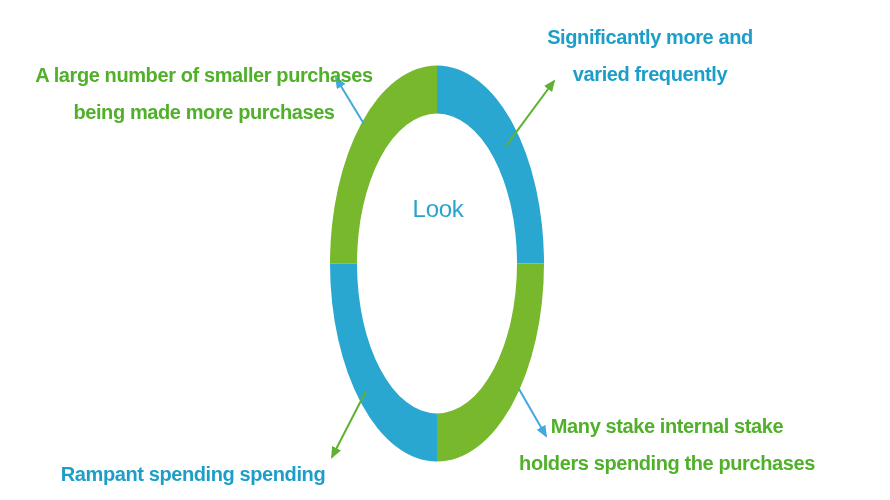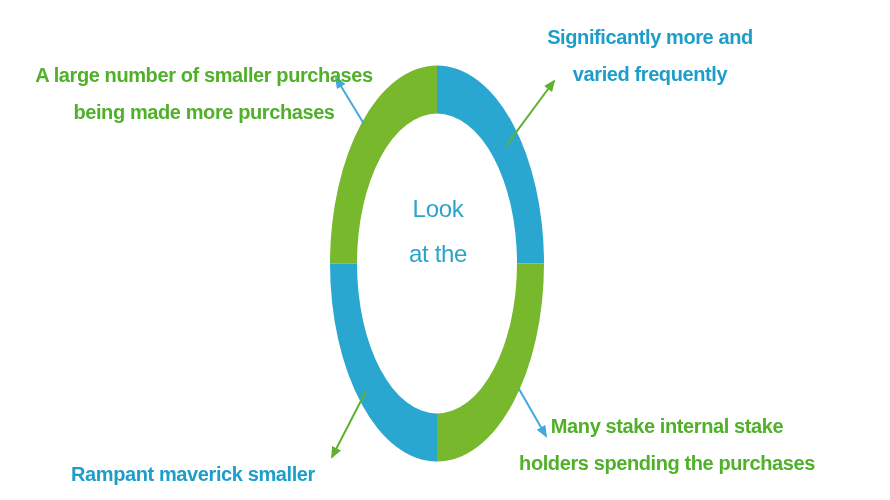--- a/index.html
+++ b/index.html
@@ -60,35 +60,34 @@
     <path d="M 437 461.5 A 107 198 0 0 1 330 263.5 L 357 263.5 A 80 150 0 0 0 437 413.5 Z" fill="#29a7d0"></path>
 
     <line x1="364" y1="124" x2="336" y2="78" stroke-width="2" marker-end="url(#mk-blue)" stroke="#41a9de"></line>
     <line x1="506" y1="146" x2="554" y2="81" stroke-width="2" marker-end="url(#mk-green)" stroke="#5fb231"></line>
     <line x1="366" y1="391" x2="332" y2="457" stroke-width="2" marker-end="url(#mk-green)" stroke="#5fb231"></line>
     <line x1="519" y1="389" x2="546" y2="436" stroke-width="2" marker-end="url(#mk-blue)" stroke="#41a9de"></line>
   </svg>
 
   <div class="center-title">
     <div>Look</div>
-    <div>at the</div>
   </div>
 
   <div class="label text-green lbl-tl">
     <div>A large number of smaller purchases</div>
     <div>being made more purchases</div>
   </div>
 
   <div class="label text-teal lbl-tr">
     <div>Significantly more and</div>
     <div>varied frequently</div>
   </div>
 
   <div class="label text-teal lbl-bl">
-    <div>Rampant maverick smaller</div>
+    <div>Rampant spending spending</div>
   </div>
 
   <div class="label text-green lbl-br">
     <div>Many stake internal stake</div>
     <div>holders spending the purchases</div>
   </div>
 
 </div>
 
 </body></html>

